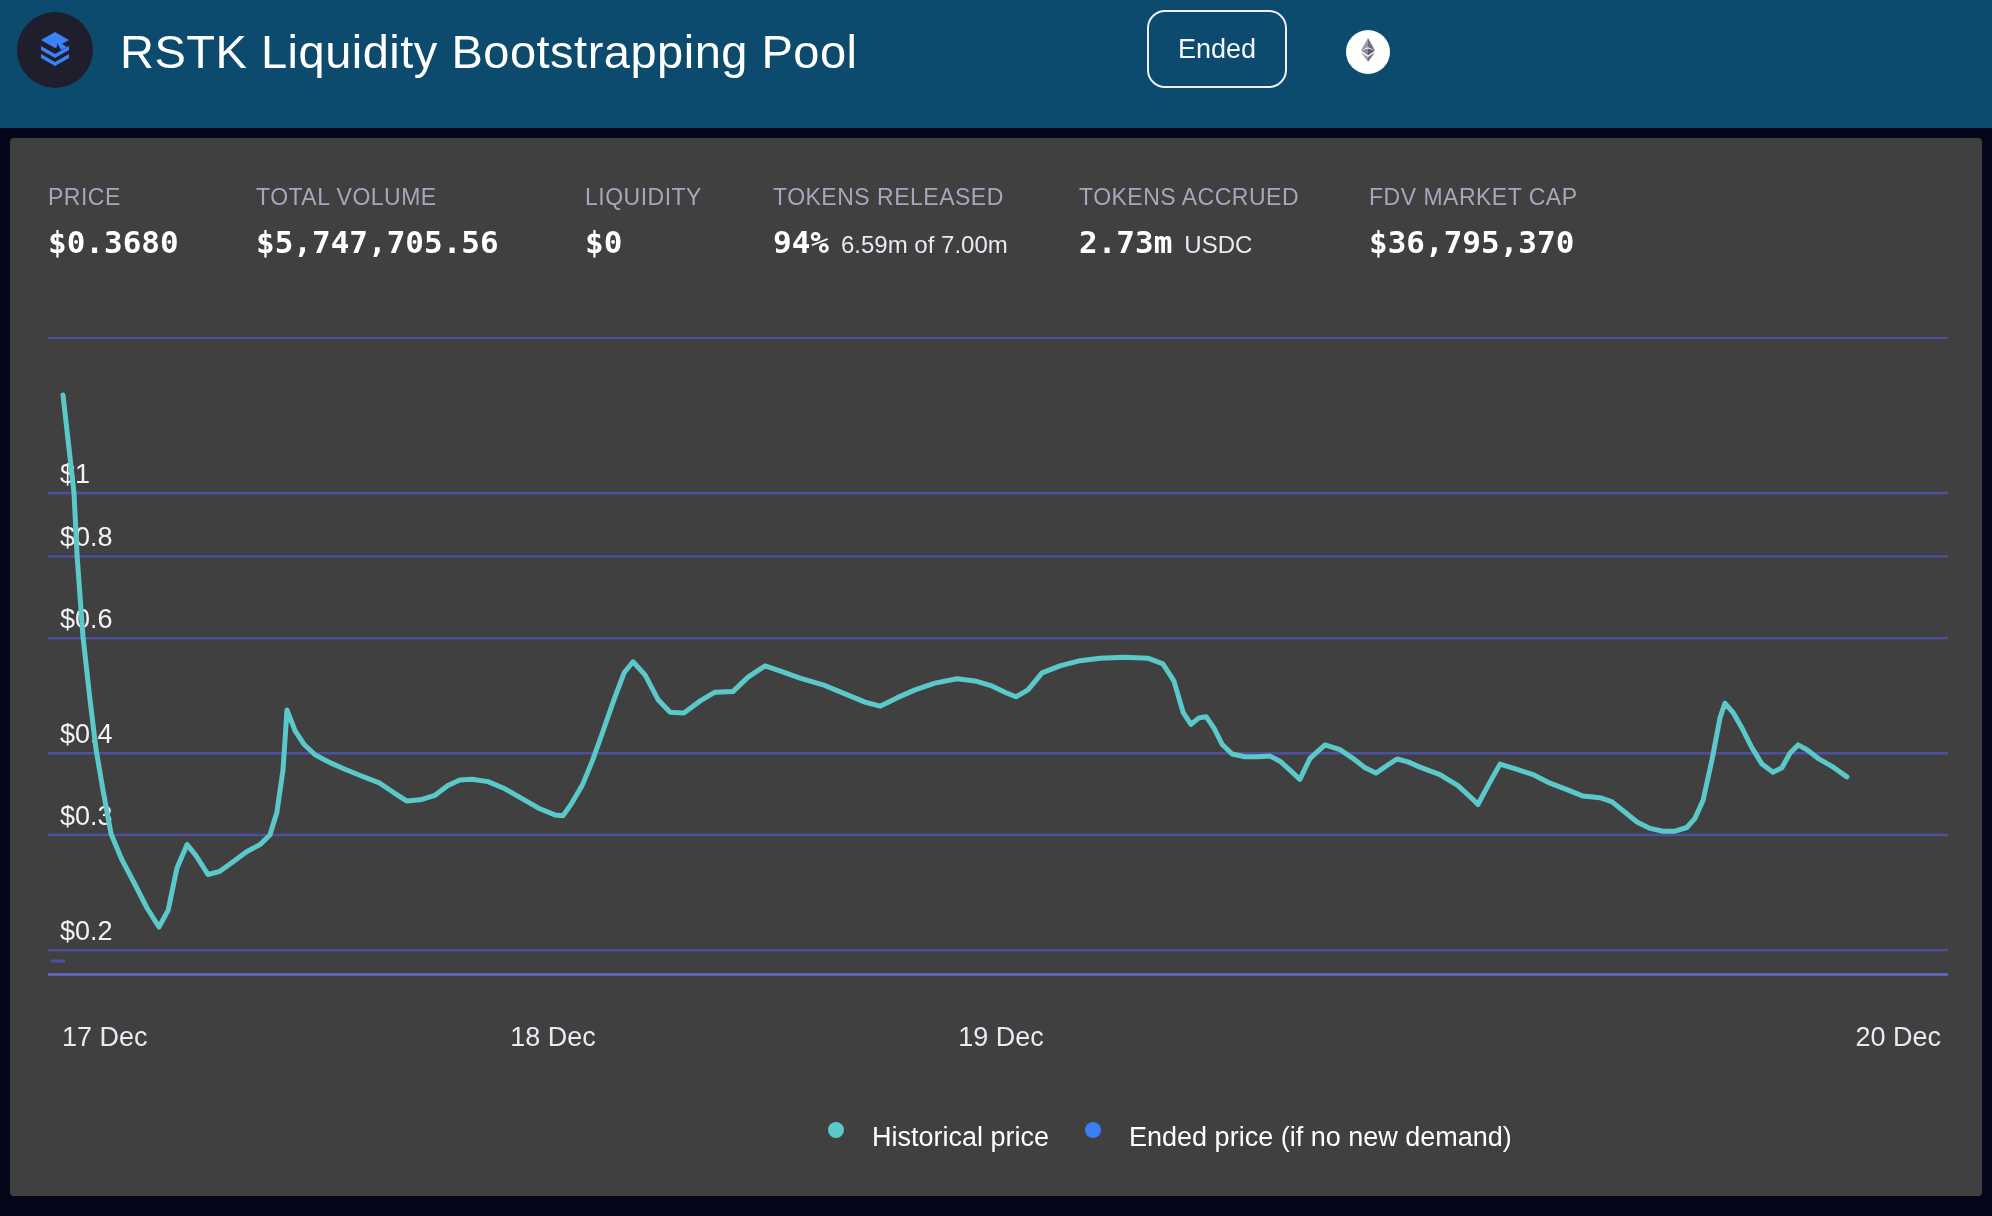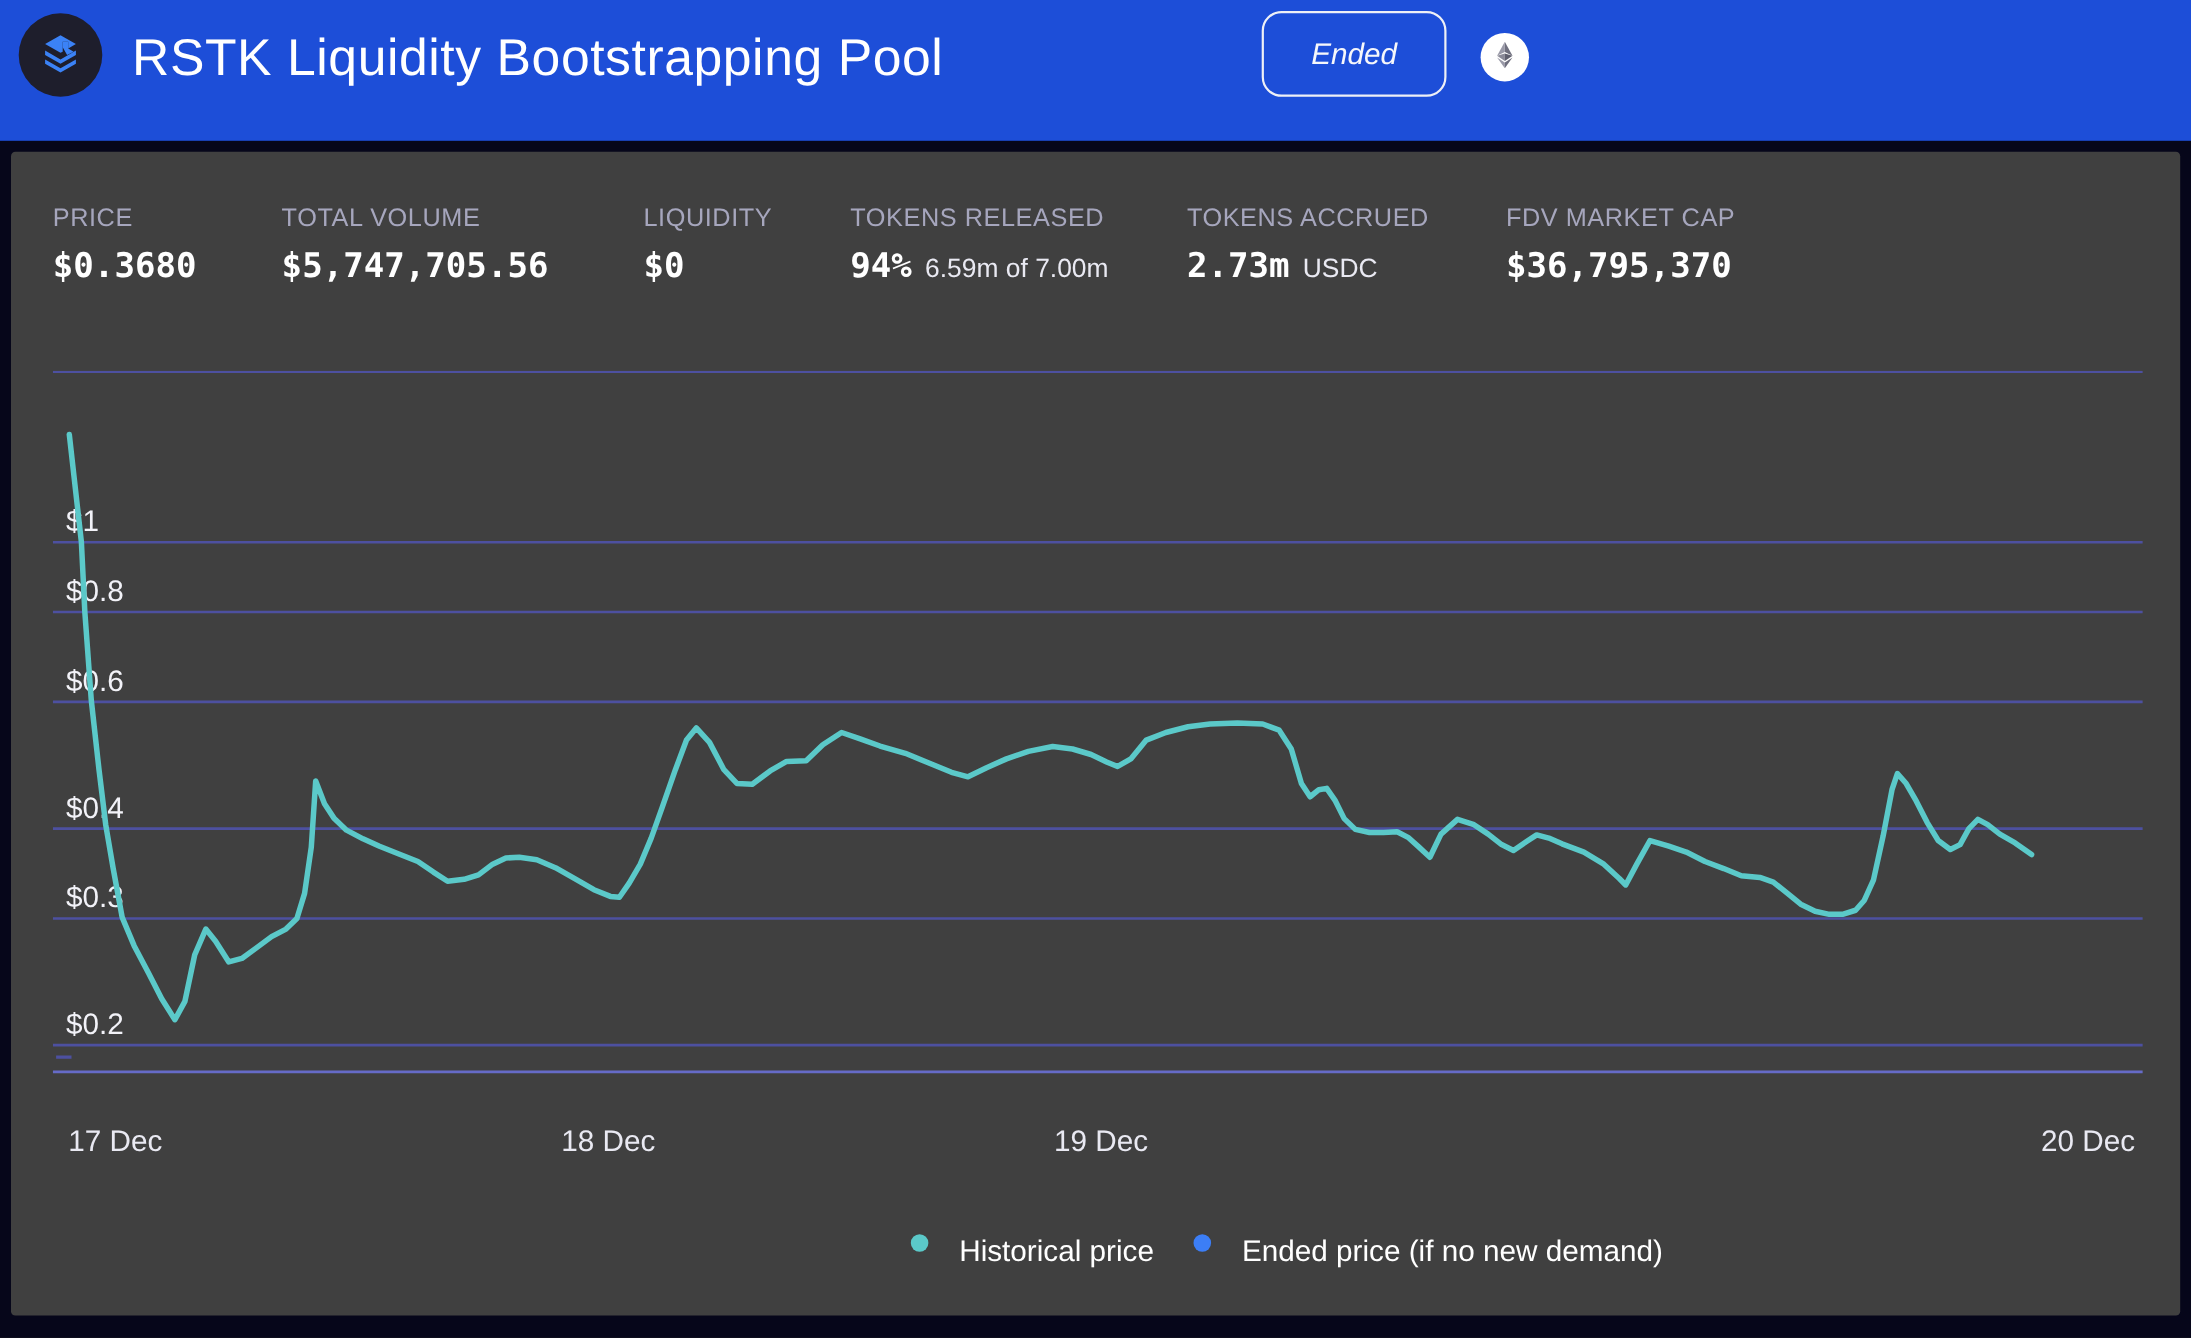--- a/index.html
+++ b/index.html
@@ -1,27 +1,27 @@
 <!DOCTYPE html>
 <html><head>
 <meta charset="utf-8">
 <style>
   html,body{margin:0;padding:0;background:#06061a;}
   body{width:1992px;height:1216px;position:relative;overflow:hidden;
        font-family:"Liberation Sans","DejaVu Sans",sans-serif;color:#f4f4f8;}
 
   
-  .header{position:absolute;left:0;top:0;width:1992px;height:128px;background:#1d4ed8;}
+  .header{position:absolute;left:0;top:0;width:1992px;height:128px;background:#0c4a6e;}
   .logo-circle{position:absolute;left:17px;top:12px;width:76px;height:76px;border-radius:50%;
                background:#1e1e2c;display:flex;align-items:center;justify-content:center;}
   .page-title{position:absolute;left:120px;top:16px;height:72px;line-height:72px;
               font-size:47px;font-weight:400;letter-spacing:.5px;color:#ffffff;white-space:nowrap;}
-  .ended-btn{position:absolute;left:1147px;top:10px;width:168px;height:78px;border:2px solid #eef0f6;
+  .ended-btn{position:absolute;left:1147px;top:10px;width:140px;height:78px;border:2px solid #eef0f6;
              border-radius:18px;background:transparent;color:#f6f7fb;font-size:27px;
-             font-family:inherit;display:flex;align-items:center;justify-content:center;cursor:pointer;font-style:italic;}
+             font-family:inherit;display:flex;align-items:center;justify-content:center;cursor:pointer;}
   .eth-circle{position:absolute;left:1346px;top:30px;width:44px;height:44px;border-radius:50%;
               background:#ffffff;display:flex;align-items:center;justify-content:center;cursor:pointer;}
 
   
   .panel{position:absolute;left:10px;top:138px;width:1972px;height:1058px;
          background:#404040;border-radius:4px;}
 
   
   .stats{position:absolute;left:0;top:46px;width:100%;height:110px;}
   .stat{position:absolute;top:0;}

